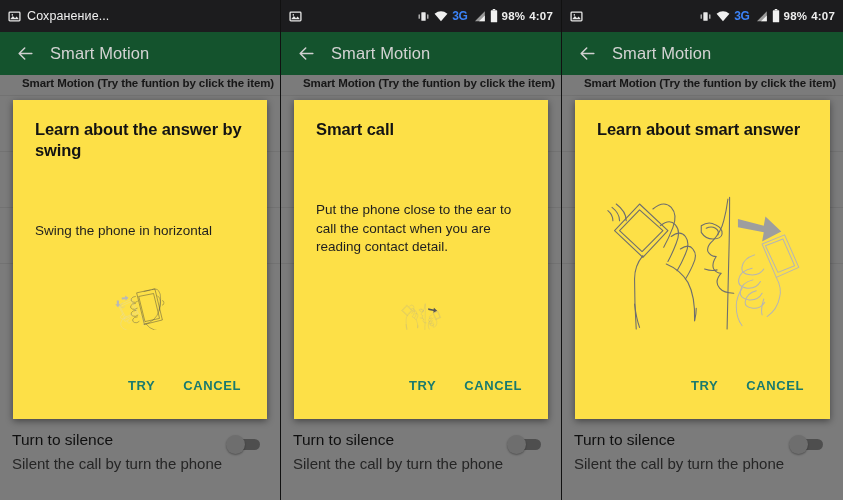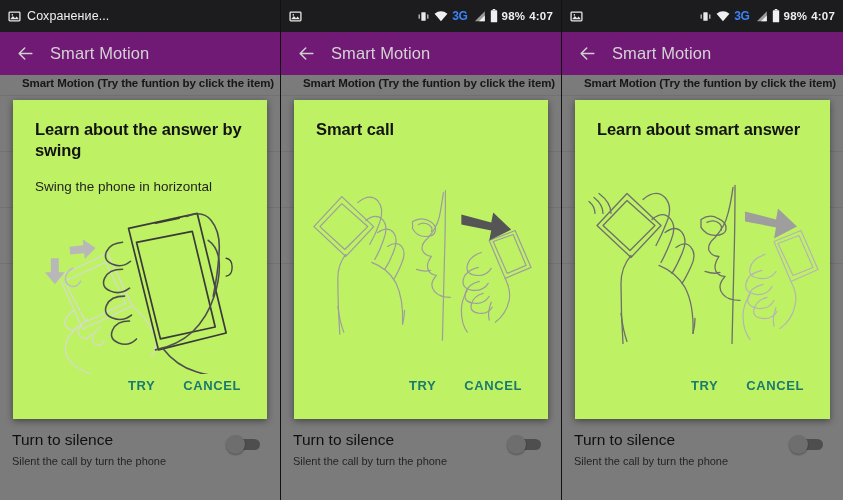--- a/index.html
+++ b/index.html
@@ -50,21 +50,21 @@
   }
   .ic { display: inline-block; line-height: 0; }
   .ic svg { display: block; }
   .sb-text { font-size: 11.5px; color: #eee; letter-spacing: .2px; white-space: nowrap; font-weight: bold; }
   .sb-3g { font-size: 12px; font-weight: bold; color: #3b82f6; letter-spacing: -.3px; }
 
   
   .toolbar {
     position: relative;
     height: 43px;
-    background: #701a75;
+    background: #14532d;
     display: flex;
     align-items: center;
     padding: 0 0 0 12px;
     z-index: 6;
   }
   .back-btn {
     width: 26px; height: 26px;
     display: flex; align-items: center; justify-content: center;
     flex: 0 0 auto;
     cursor: pointer;
@@ -102,21 +102,21 @@
   .row-sub { font-size: 11px; color: #555; margin-top: 4px; }
   .bottom-row {
     position: absolute;
     left: 0; right: 8px;
     bottom: 0;
     height: 75px;
     background: #f1f1f1;
     padding: 6px 12px 0 12px;
   }
   .bottom-row .row-title { font-size: 15.5px; color: #1f1f1f; }
-  .bottom-row .row-sub { font-size: 11px; color: #4a4a4a; margin-top: 6px; }
+  .bottom-row .row-sub { font-size: 15px; color: #4a4a4a; margin-top: 6px; }
   .toggle {
     position: absolute;
     right: 12px; top: 12px;
     width: 34px; height: 15px;
     cursor: pointer;
   }
   .toggle .track {
     position: absolute;
     left: 8px; top: 2px;
     width: 26px; height: 11px;
@@ -140,25 +140,26 @@
     z-index: 2;
   }
 
   
   .dialog {
     position: absolute;
     left: 13px;
     right: 13px;
     top: 100px;
     height: 319px;
-    background: #bef264;
+    background: #fde047;
     z-index: 3;
     display: flex;
     flex-direction: column;
     box-shadow: 0 2px 7px rgba(0,0,0,.45);
+    gap: 44px;
   }
   .dlg-title {
     padding: 19px 22px 0 22px;
     font-size: 16.5px;
     font-weight: bold;
     color: #131313;
     line-height: 1.28;
     letter-spacing: -.1px;
   }
   .dlg-body {
@@ -351,20 +352,21 @@
           <div class="track"></div>
           <div class="knob"></div>
         </div>
       </div>
     </div>
 
     <div class="scrim"></div>
 
     <div class="dialog">
       <div class="dlg-title">Smart call</div>
+      <div class="dlg-body">Put the phone close to the ear to call the contact when you are reading contact detail.</div>
       <div class="dlg-art">
         <svg viewBox="0 0 255 165" preserveAspectRatio="xMidYMid meet">
           <g fill="none" stroke="#9d9d9d" stroke-width="1.2" stroke-linecap="round" stroke-linejoin="round">
             <path d="M20 52 L48 22 L80 52 L52 82 Z"></path>
             <path d="M26 52 L48 29 L74 52 L51 75 Z"></path>
             <path d="M52 80 q-8 10 -8 24 q0 26 2 56"></path>
             <path d="M64 28 q12 -10 20 -2 q7 8 2 22 q-4 12 -10 22"></path>
             <path d="M72 46 q10 -8 17 -1 q6 7 1 20 q-4 12 -9 20"></path>
             <path d="M84 58 q10 -7 16 0 q5 7 0 19 q-4 11 -9 18"></path>
             <path d="M94 72 q9 -6 14 0 q5 6 0 17 q-4 10 -8 16"></path>

